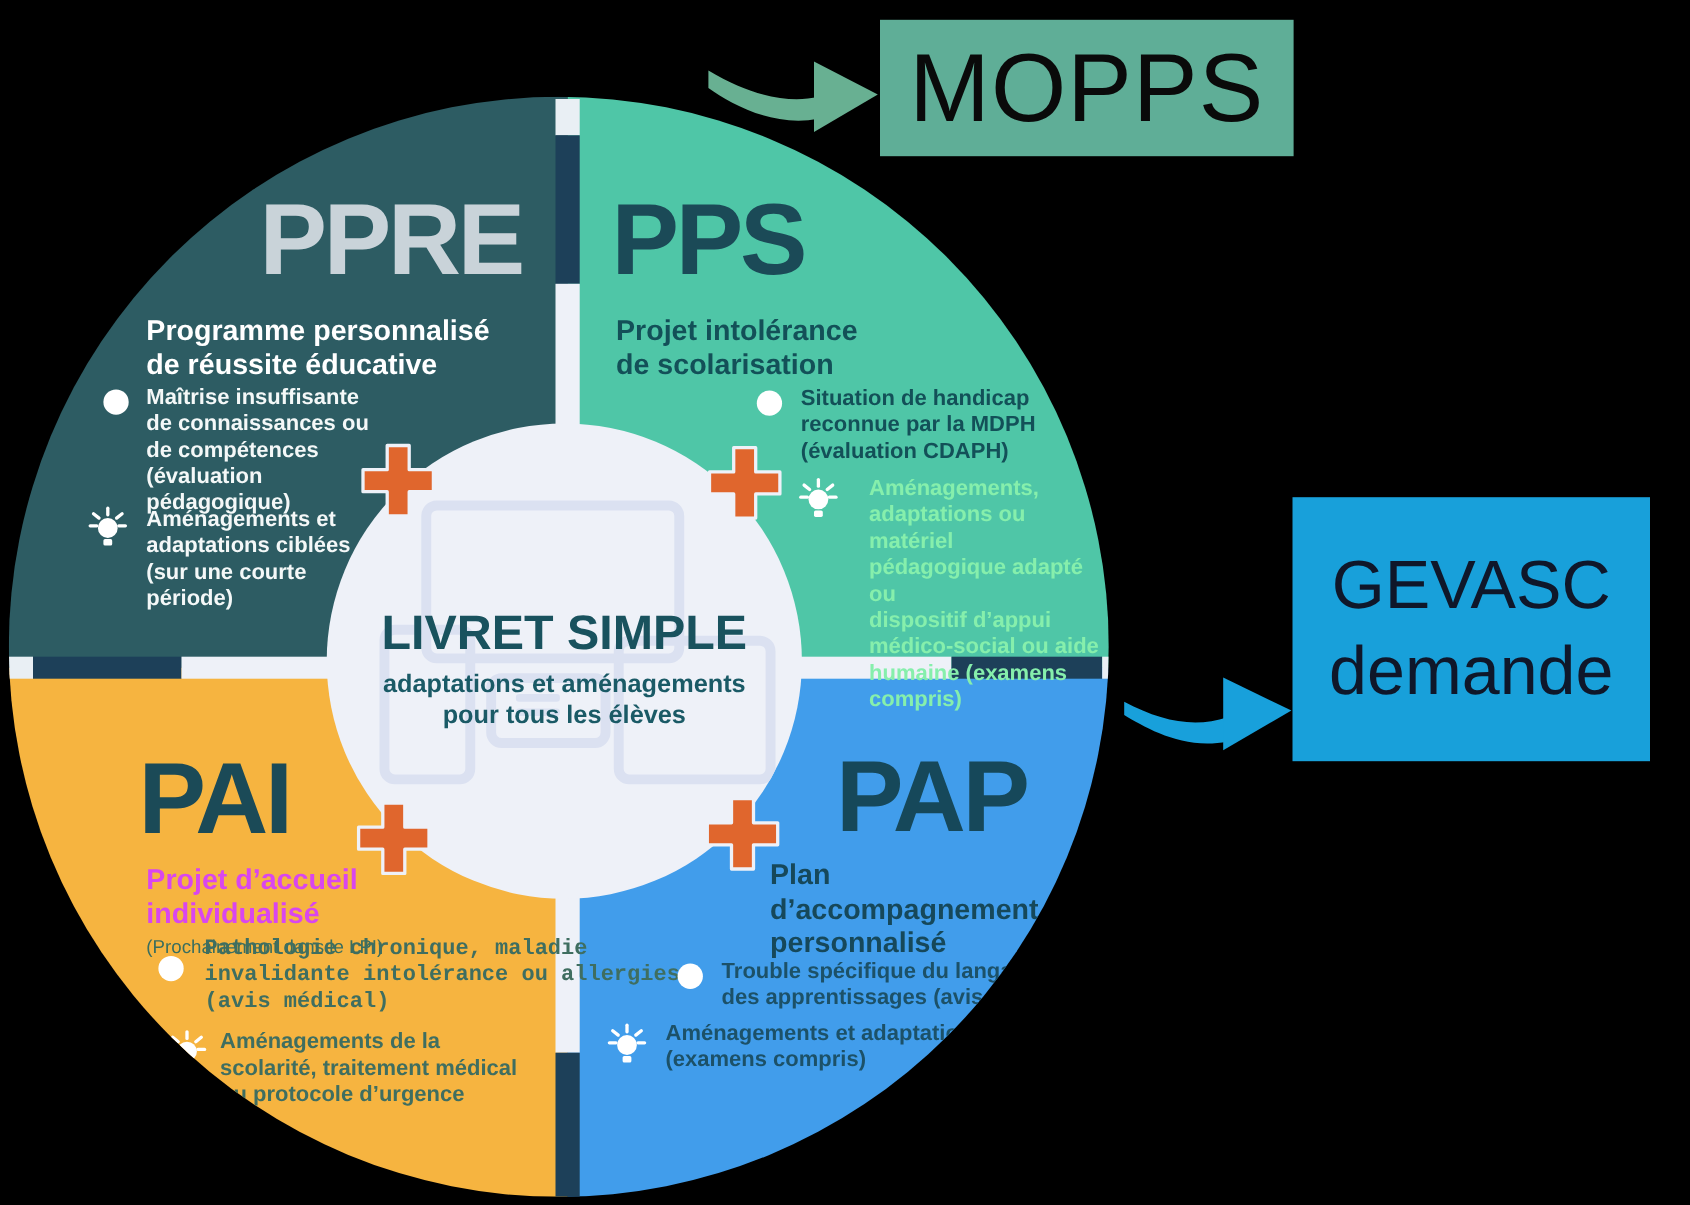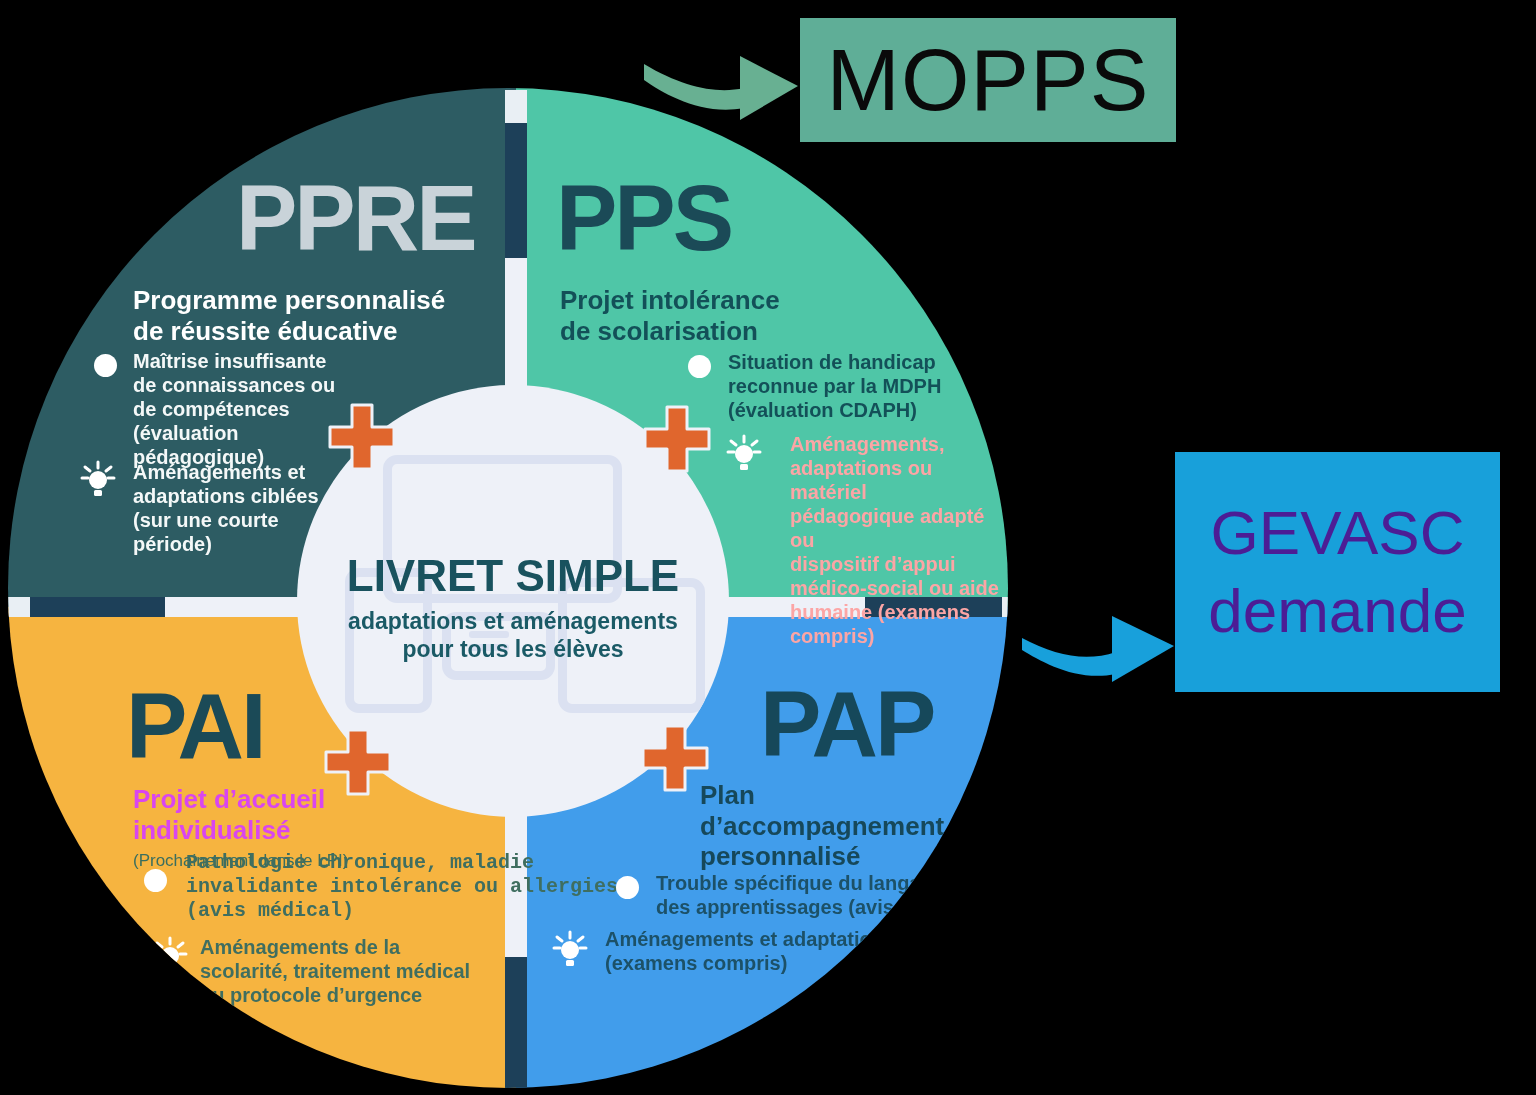--- a/index.html
+++ b/index.html
@@ -31,21 +31,21 @@
   .q-note{position:absolute;font-weight:400;font-size:17px;}
   .q-body{position:absolute;font-weight:700;font-size:20px;line-height:1.2;white-space:pre-line;}
   .dot{position:absolute;width:23px;height:23px;border-radius:50%;background:#ffffff;}
   .bulb{position:absolute;width:44px;height:44px;}
   .plus{position:absolute;width:72px;height:72px;}
   
   #mopps-box{position:absolute;left:800px;top:18px;width:376px;height:124px;background:#5fae97;
              display:flex;align-items:center;justify-content:center;}
   #mopps-label{font-size:88px;font-weight:400;color:#0a0a0a;letter-spacing:1px;}
   #gevasco-box{position:absolute;left:1175px;top:452px;width:325px;height:240px;background:#18a0da;
-               display:flex;flex-direction:column;align-items:center;justify-content:center;color:#4c1d95;}
+               display:flex;flex-direction:column;align-items:center;justify-content:center;color:#0f172a;}
   .gev-line{font-size:62px;line-height:78px;font-weight:400;}
   .gev-sup{font-size:36px;vertical-align:super;line-height:0;}
   .arrow-svg{position:absolute;}
 </style>
 </head>
 <body>
 
 <div id="canvas">
 
   <div id="big-circle">
@@ -128,21 +128,21 @@
       <g stroke="#ffffff" stroke-width="3" stroke-linecap="round">
           <line x1="22" y1="2" x2="22" y2="8"></line>
           <line x1="6" y1="18" x2="12" y2="18"></line>
           <line x1="38" y1="18" x2="32" y2="18"></line>
           <line x1="9" y1="7" x2="14" y2="11"></line>
           <line x1="35" y1="7" x2="30" y2="11"></line>
         </g>
       <circle cx="22" cy="20" r="9" fill="#ffffff"></circle>
         <rect x="18" y="30" width="8" height="6" rx="1.5" fill="#ffffff"></rect>
     </svg>
-    <div class="q-body" style="left:782px;top:344px;color:#fca5a5;">Aménagements,
+    <div class="q-body" style="left:782px;top:344px;color:#86efac;">Aménagements,
 adaptations ou matériel
 pédagogique adapté ou
 dispositif d’appui
 médico-social ou aide
 humaine (examens
 compris)</div>
 
     <div class="q-title" style="left:118px;top:592px;color:#1b4a57;">PAI</div>
     <div class="q-sub" style="left:125px;top:696px;color:#d946ef;">Projet d’accueil
 individualisé</div>

